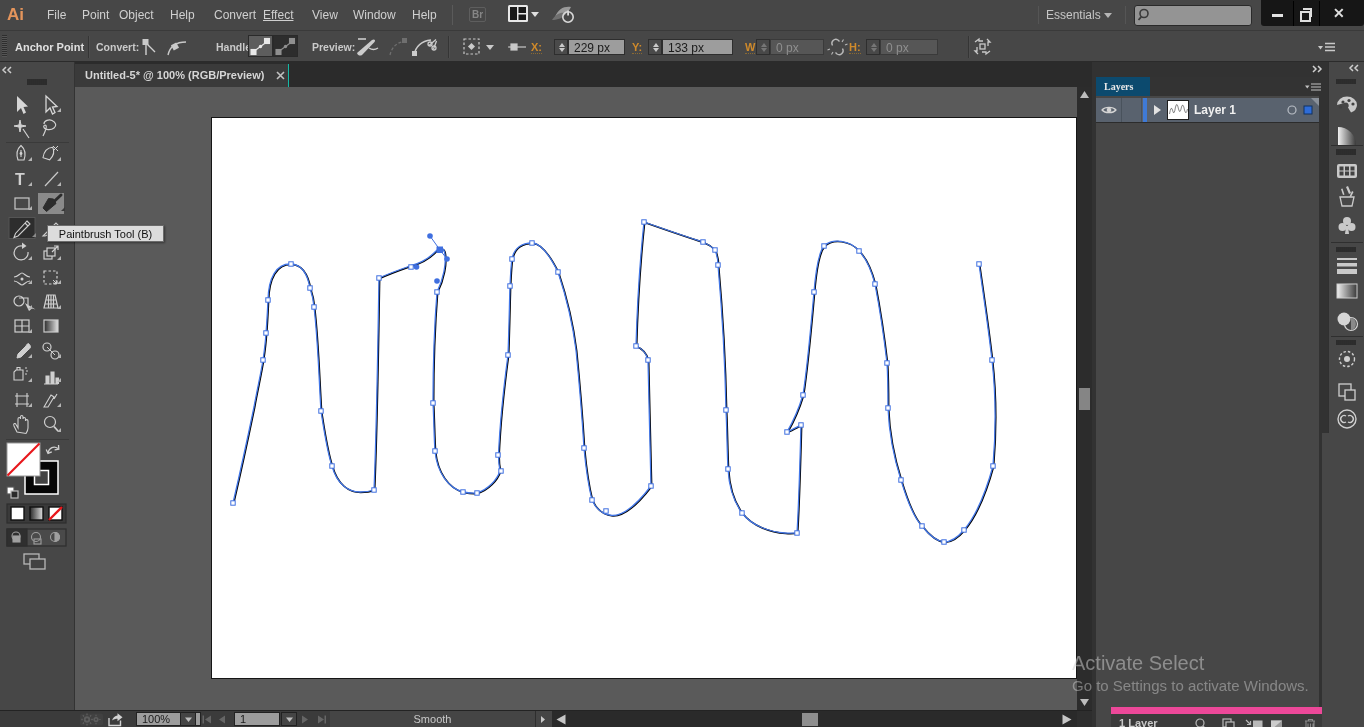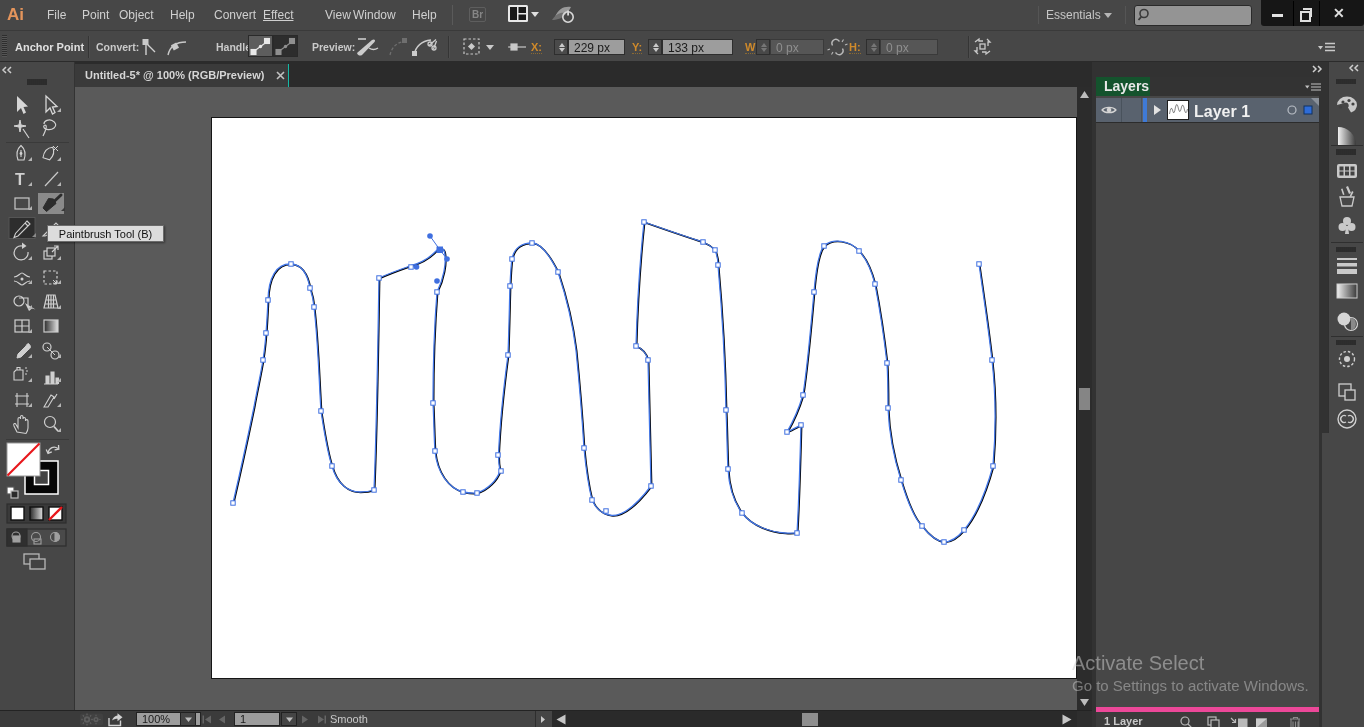--- a/index.html
+++ b/index.html
@@ -35,42 +35,42 @@
   #vscroll{left:1077px;top:87px;width:15px;height:623px;background:#2c2c2c;}
   #vthumb{position:absolute;left:2px;top:301px;width:11px;height:22px;background:#858585;}
   
   #statusbar{left:0;top:710px;width:1092px;height:17px;background:#3b3b3b;border-top:1px solid #232323;box-sizing:border-box;}
   .sfield{position:absolute;top:1px;height:14px;background:#9d9d9d;border:1px solid #222;color:#1b1b1b;font-size:11px;line-height:13px;padding-left:5px;box-sizing:border-box;}
   .sbtn{position:absolute;top:1px;width:14px;height:14px;background:#454545;border:1px solid #222;box-sizing:border-box;}
   
   #dock{left:1092px;top:62px;width:272px;height:665px;background:#323232;}
   #layerspanel{position:absolute;left:4px;top:15px;width:223px;height:650px;background:#474747;}
   #ltabrow{position:absolute;left:0;top:0;width:223px;height:19px;background:#333333;}
-  #ltab{position:absolute;left:0;top:0;width:46px;height:19px;background:#14532d;color:#e8e8e8;font-size:14px;font-weight:bold;line-height:19px;padding-left:8px;}
+  #ltab{position:absolute;left:0;top:0;width:46px;height:19px;background:#0c4a6e;color:#e8e8e8;font-size:10px;font-weight:bold;line-height:19px;padding-left:8px;font-family:Liberation Serif, serif;}
   #layerrow{position:absolute;left:0;top:21px;width:223px;height:24px;background:#59626e;border-bottom:1px solid #2c2c2c;}
-  #lbottom{position:absolute;left:0;top:630px;width:223px;height:20px;background:#3b3b3b;border-top:5px solid #ec4899;box-sizing:border-box;}
+  #lbottom{position:absolute;left:15px;top:630px;width:223px;height:20px;background:#3b3b3b;border-top:7px solid #ec4899;box-sizing:border-box;}
   #iconstrip{position:absolute;left:236px;top:0;width:36px;height:371px;background:#474747;border-left:1px solid #303030;box-sizing:border-box;}
   #dockrest{position:absolute;left:230px;top:371px;width:42px;height:294px;background:#474747;}
   
   #wm1{left:1072px;top:652px;color:rgba(205,205,205,0.52);font-size:20px;}
   #wm2{left:1072px;top:677px;color:rgba(205,205,205,0.48);font-size:15px;}
   
   #tooltip{left:47px;top:225px;width:117px;height:17px;background:#dcdcdc;border:1px solid #6b6b6b;color:#111;font-size:11px;line-height:16px;text-align:center;box-shadow:1px 1px 2px rgba(0,0,0,.4);box-sizing:border-box;}
 </style>
 </head>
 <body>
   <div class="abs" id="menubar">
     <div class="abs" id="ailogo">Ai</div>
     <div class="menu" style="left:47px;">File</div>
     <div class="menu" style="left:82px;">Point</div>
     <div class="menu" style="left:119px;">Object</div>
     <div class="menu" style="left:170px;">Help</div>
     <div class="menu" style="left:214px;">Convert</div>
     <div class="menu" style="left:263px;text-decoration:underline;">Effect</div>
-    <div class="menu" style="left:325px;">View</div>
+    <div class="menu" style="left:312px;">View</div>
     <div class="menu" style="left:353px;">Window</div>
     <div class="menu" style="left:412px;">Help</div>
     <div class="abs" style="left:452px;top:5px;width:1px;height:20px;background:#5a5a5a;"></div>
     <div class="abs" style="left:469px;top:7px;width:15px;height:13px;border:1px solid #5e5e5e;border-radius:2px;color:#868686;font-size:10px;font-weight:bold;text-align:center;line-height:13px;">Br</div>
     <svg class="abs" style="left:505px;top:4px;" width="75" height="22">
       <rect x="3" y="1" width="20" height="17" rx="1.5" fill="#e8e8e8"></rect>
       <rect x="5" y="3" width="7" height="13" fill="#1a1a1a"></rect>
       <rect x="13.5" y="3" width="7.5" height="6" fill="#1a1a1a"></rect>
       <rect x="13.5" y="10.5" width="7.5" height="5.5" fill="#1a1a1a"></rect>
       <path d="M26,8 l8,0 -4,5 Z" fill="#e0e0e0"></path>
@@ -483,21 +483,21 @@
       <path d="M7.5,619 l4.5,-7 -9,0 Z" fill="#bdbdbd"></path>
     </svg>
   </div>
 
   <div class="abs" id="statusbar">
     <div class="sfield" style="left:136px;width:65px;">100%</div>
     <div class="sbtn" style="left:180px;width:16px;"></div>
     <div class="sfield" style="left:234px;width:46px;">1</div>
     <div class="sbtn" style="left:281px;width:16px;"></div>
     <div class="abs" style="left:330px;top:0px;width:222px;height:17px;background:#454545;"></div>
-    <div class="abs" style="left:330px;top:1px;width:205px;height:15px;color:#c8c8c8;font-size:11px;line-height:15px;">Smooth</div>
+    <div class="abs" style="left:330px;top:1px;width:205px;height:15px;color:#c8c8c8;font-size:11px;text-align:center;line-height:15px;">Smooth</div>
     <div class="abs" style="left:535px;top:0px;width:1px;height:17px;background:#2e2e2e;"></div>
     <div class="abs" style="left:552px;top:0px;width:525px;height:17px;background:#2a2a2a;"></div>
     <div class="abs" style="left:1077px;top:0px;width:15px;height:17px;background:#2e2e2e;"></div>
     <div class="abs" style="left:802px;top:2px;width:16px;height:13px;background:#8e8e8e;"></div>
     <svg width="1092" height="17" style="position:absolute;left:0;top:0;">
       <g>
         <rect x="80" y="2.5" width="23" height="12" rx="2" fill="#414141"></rect>
         <g fill="#5d5d5d">
           <circle cx="87" cy="8.5" r="3.2"></circle>
           <path d="M87,4.2 v-1.6 M87,12.8 v1.6 M82.8,8.5 h-1.6 M91.2,8.5 h1.6 M84,5.5 l-1.2,-1.2 M90,5.5 l1.2,-1.2 M84,11.5 l-1.2,1.2 M90,11.5 l1.2,1.2" stroke="#5d5d5d" stroke-width="1.3"></path>
@@ -552,21 +552,21 @@
           <path d="M6,12 C9,8.5 17,8.5 20,12 C17,15.5 9,15.5 6,12 Z" fill="none" stroke="#d4d4d4" stroke-width="1.2"></path>
           <circle cx="13" cy="12" r="2.3" fill="#d4d4d4"></circle>
           <rect x="47" y="0" width="4" height="24" fill="#3f7ad6"></rect>
           <path d="M58,7 l7,5 -7,5 Z" fill="#e2e2e2"></path>
           <rect x="71.5" y="2.5" width="21" height="19" fill="#ffffff" stroke="#1e1e1e"></rect>
           <path d="M73.5,16 q1.5,-9 3,-4 q1.5,7 3,-3 q1.5,-6 3,2 q1.5,6 3,-2 q1.5,-5 3,3 q1.5,6 3,-1" stroke="#555" stroke-width="0.7" fill="none"></path>
           <circle cx="196" cy="12" r="4" fill="none" stroke="#b9bec6" stroke-width="1.2"></circle>
           <rect x="208" y="8" width="8" height="8" fill="#2e6cd8" stroke="#10315f"></rect>
           <path d="M223,0 l0,8 -8,-8 Z" fill="#8a9099"></path>
         </svg>
-        <span style="position:absolute;left:98px;top:5px;color:#f0f0f0;font-size:16px;font-weight:bold;">Layer 1</span>
+        <span style="position:absolute;left:98px;top:5px;color:#f0f0f0;font-size:12px;font-weight:bold;">Layer 1</span>
       </div>
       <div id="lbottom">
         <span style="position:absolute;left:8px;top:3px;color:#c8c8c8;font-size:11px;font-weight:bold;">1 Layer</span>
         <svg width="223" height="20" style="position:absolute;left:0;top:0;">
           <g stroke="#b9b9b9" stroke-width="1.2" fill="none">
             <circle cx="89" cy="9" r="4"></circle>
             <path d="M92,12 L96,16"></path>
             <rect x="112" y="5" width="8" height="8"></rect>
             <rect x="115" y="8" width="8" height="8" fill="#3b3b3b"></rect>
             <path d="M135,6 l4.5,4.5 M139.5,7 v3.5 h-3.5" stroke-width="1.2"></path>

